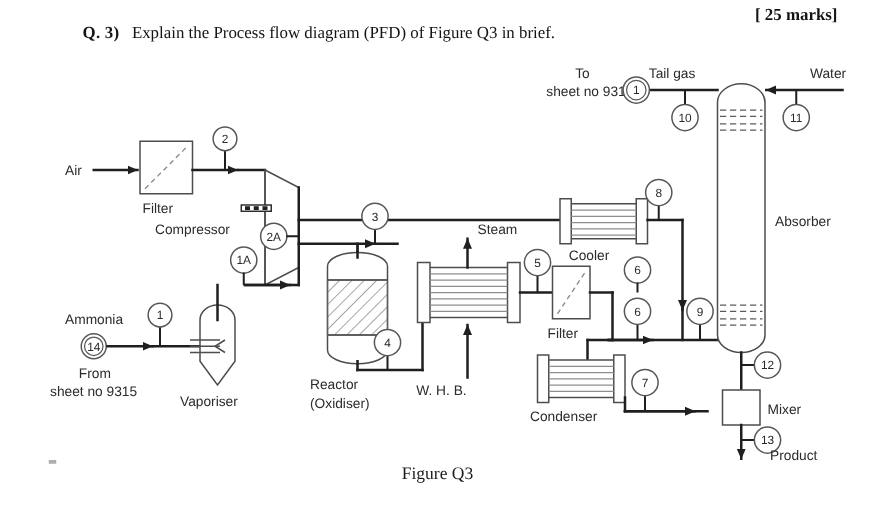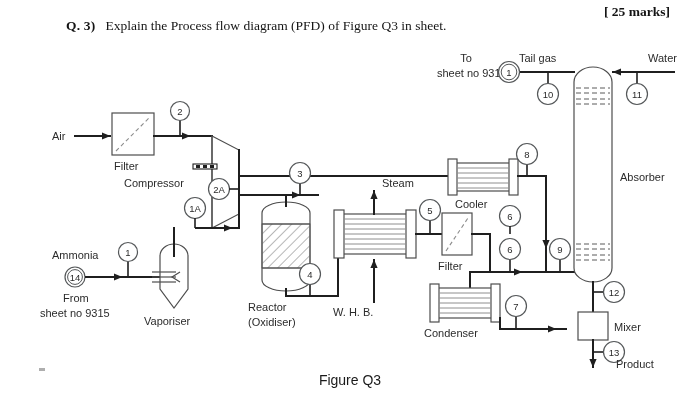--- a/index.html
+++ b/index.html
@@ -20,21 +20,21 @@
   .qhead .qtext{margin-left:10px;}
   .qmarks{
     position:absolute;right:30px;top:4px;
     font-family:"Liberation Serif", serif;font-size:13.5px;font-weight:bold;color:#141414;
     white-space:nowrap;
   }
 
   
   .caption{
     position:absolute;left:0;top:372px;width:700px;text-align:center;
-    font-family:Liberation Sans, sans-serif;font-size:14px;color:#1a1a1a;
+    font-family:Liberation Serif, serif;font-size:14px;color:#1a1a1a;
   }
   .speck{
     position:absolute;left:39px;top:368px;width:6px;height:3px;
     background:#9a9a9a;opacity:.8;
   }
 
   
   svg.pfd{position:absolute;left:0;top:40px;width:700px;height:330px;display:block;}
   svg.pfd text{font-family:"Liberation Sans", sans-serif;fill:#2b2b2b;}
   .lbl{font-size:11px;}
@@ -49,21 +49,21 @@
   .tube{stroke:#8e8e8e;stroke-width:1;}
   .hatchline{stroke:#6f6f6f;stroke-width:1;}
   .arrowhd{fill:#1f1f1f;}
 </style>
 </head>
 <body>
 
 <div class="page">
 
   <div class="qhead">
-    <span class="qno">Q. 3)</span><span class="qtext">Explain the Process flow diagram (PFD) of Figure Q3 in sheet.</span>
+    <span class="qno">Q. 3)</span><span class="qtext">Explain the Process flow diagram (PFD) of Figure Q3 in brief.</span>
   </div>
   <div class="qmarks">[ 25 marks]</div>
 
   <svg class="pfd" viewBox="0 0 700 330">
     <defs>
       <marker id="ah" markerWidth="9" markerHeight="9" refX="8" refY="4.2" orient="auto" markerUnits="userSpaceOnUse">
         <path d="M0,0.6 L8.4,4.2 L0,7.8 z" class="arrowhd"></path>
       </marker>
       <marker id="ahl" markerWidth="9" markerHeight="9" refX="8" refY="4.2" orient="auto" markerUnits="userSpaceOnUse">
         <path d="M0,0.6 L8.4,4.2 L0,7.8 z" class="arrowhd"></path>

